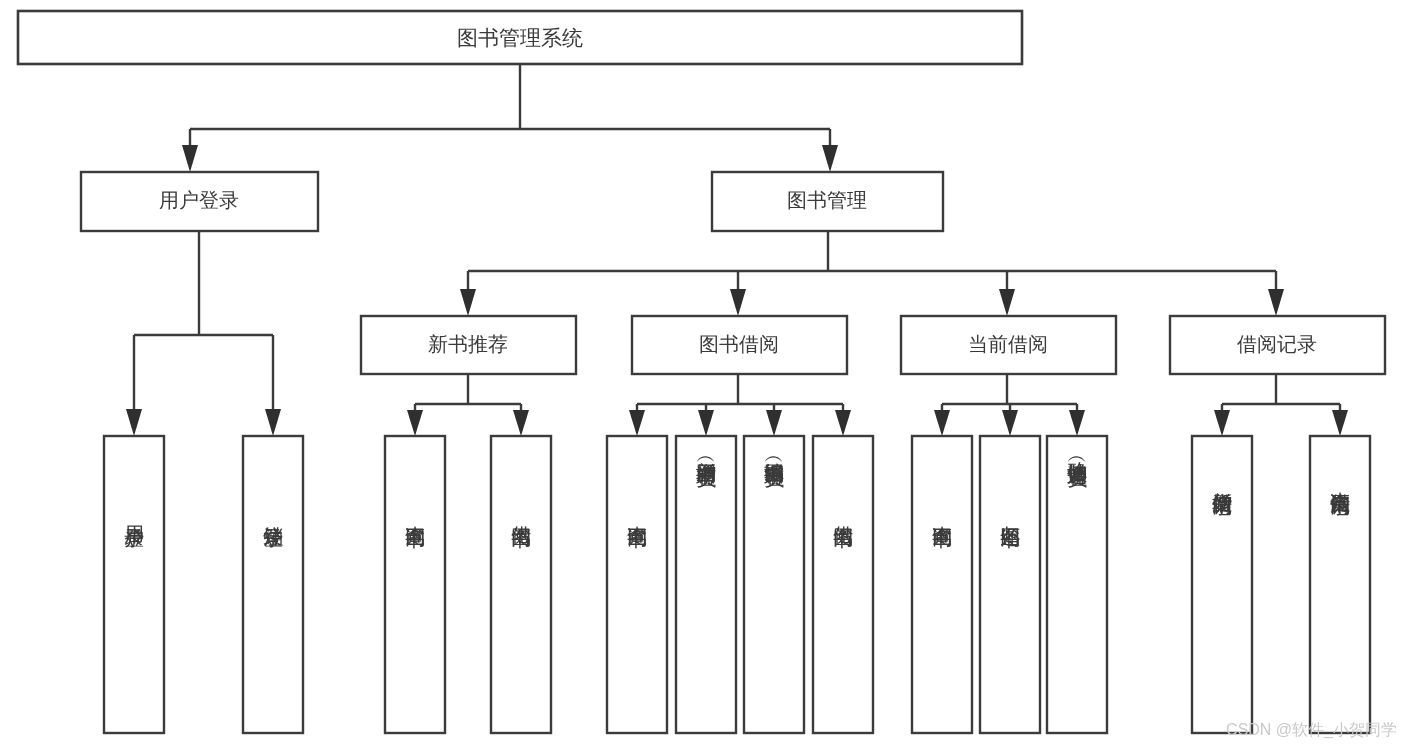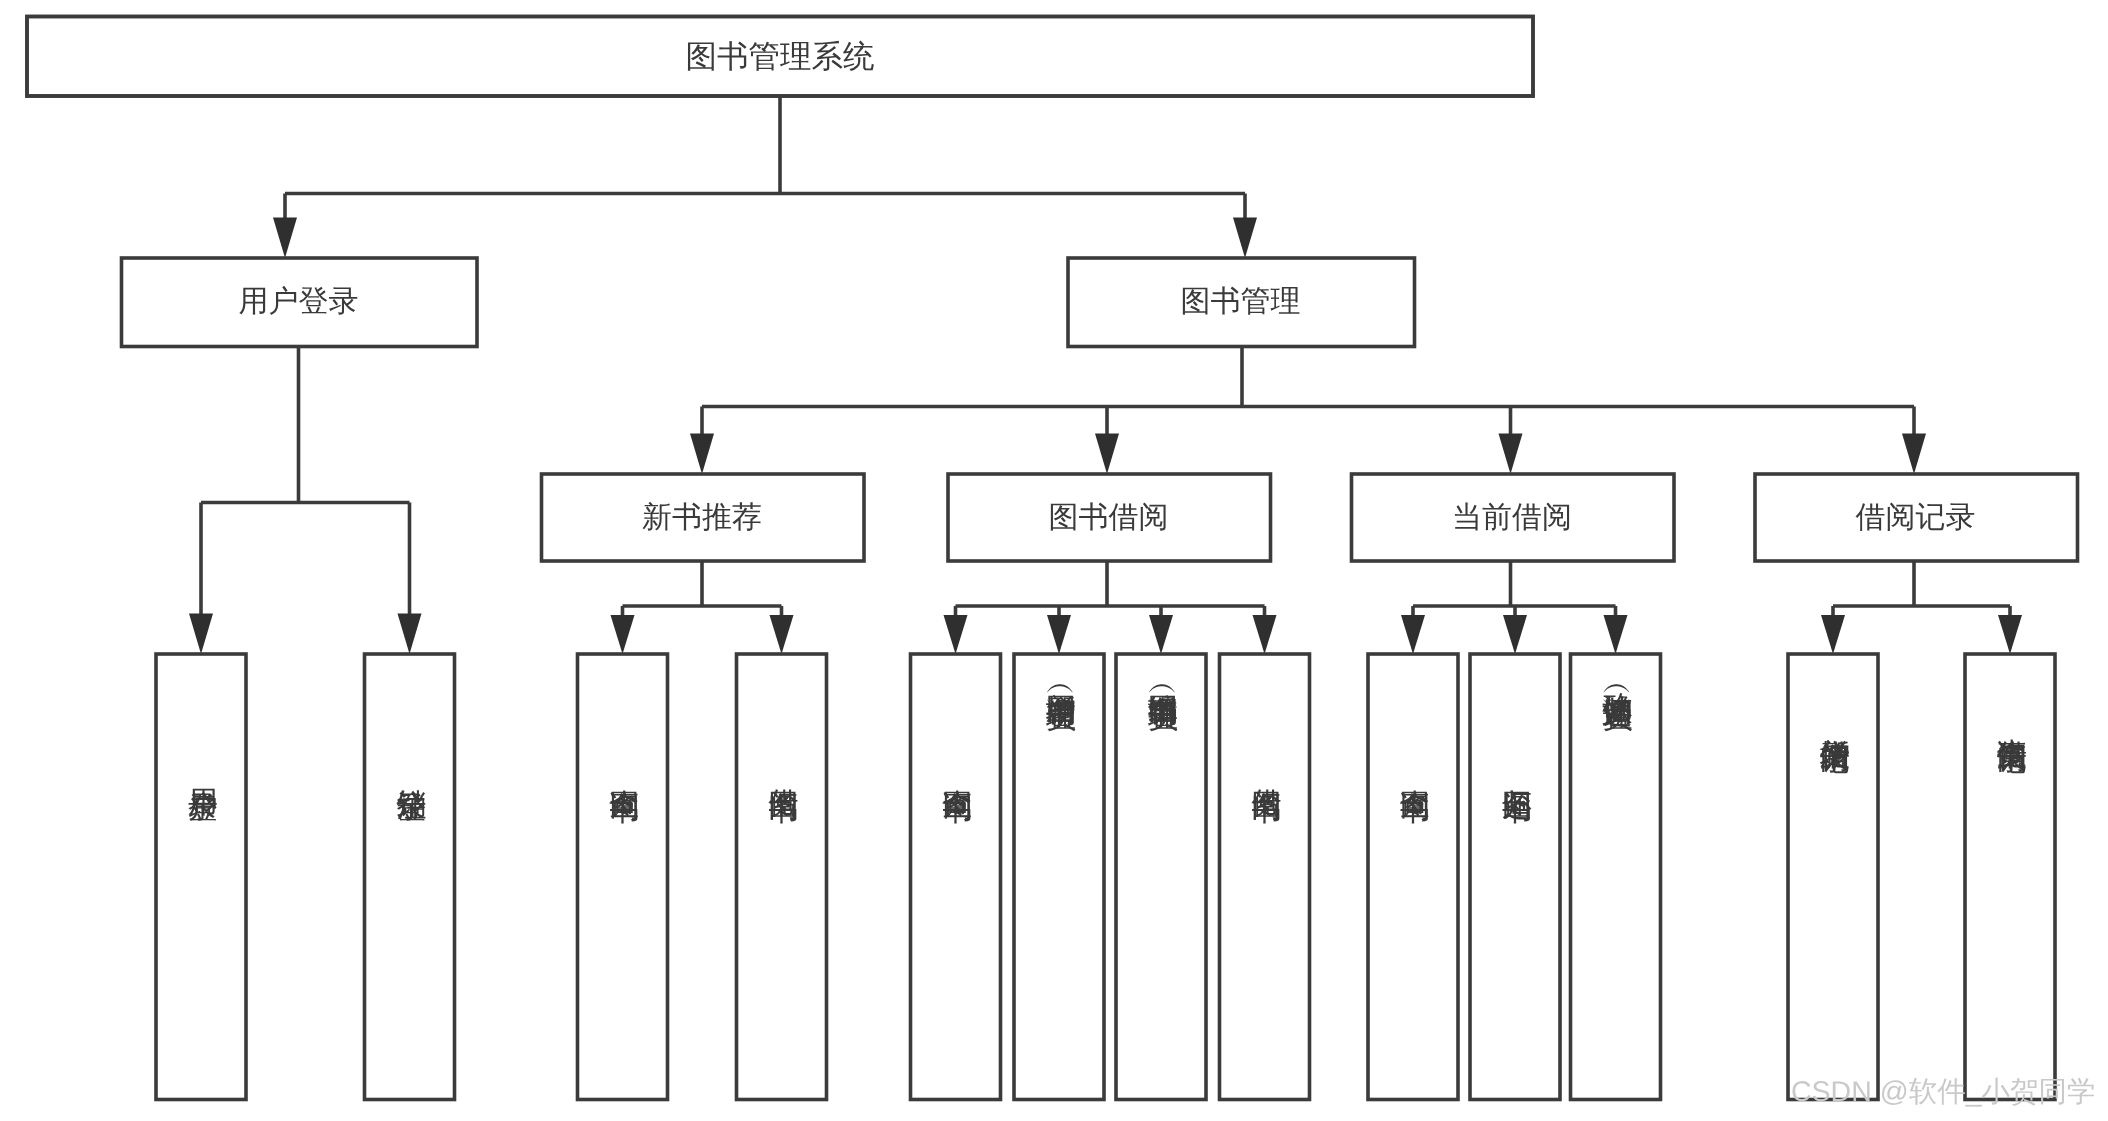--- a/index.html
+++ b/index.html
@@ -78,21 +78,21 @@
     line-height: 1.08;
     color: #3a3a3a;
     letter-spacing: 1px;
     white-space: nowrap;
   }
   .watermark {
     position: absolute;
     right: 8px;
     bottom: 6px;
     font-family: "Liberation Sans", "DejaVu Sans", sans-serif;
-    font-size: 19px;
+    font-size: 16px;
     color: #c9c9c9;
     white-space: nowrap;
     user-select: none;
   }
 </style>
 </head>
 <body>
 
 <div id="diagram-root">
 

